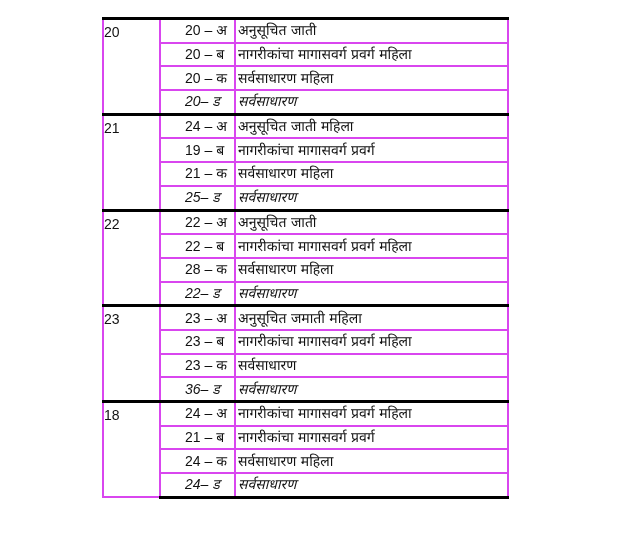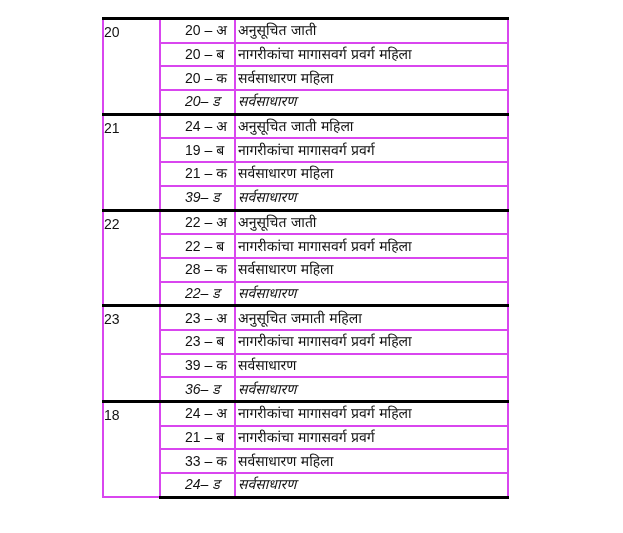--- a/index.html
+++ b/index.html
@@ -54,21 +54,21 @@
     </tr>
     <tr>
       <td class="code">19 – ब</td>
       <td class="cat">नागरीकांचा मागासवर्ग प्रवर्ग</td>
     </tr>
     <tr>
       <td class="code">21 – क</td>
       <td class="cat">सर्वसाधारण महिला</td>
     </tr>
     <tr class="group-end">
-      <td class="code">39– ड</td>
+      <td class="code">25– ड</td>
       <td class="cat">सर्वसाधारण</td>
     </tr>
 
     <tr class="group-start">
       <td class="ward" rowspan="4">22</td>
       <td class="code">22 – अ</td>
       <td class="cat">अनुसूचित  जाती</td>
     </tr>
     <tr>
       <td class="code">22 – ब</td>
@@ -86,39 +86,39 @@
     <tr class="group-start">
       <td class="ward" rowspan="4">23</td>
       <td class="code">23 – अ</td>
       <td class="cat">अनुसूचित  जमाती महिला</td>
     </tr>
     <tr>
       <td class="code">23 – ब</td>
       <td class="cat">नागरीकांचा मागासवर्ग प्रवर्ग महिला</td>
     </tr>
     <tr>
-      <td class="code">39 – क</td>
+      <td class="code">23 – क</td>
       <td class="cat">सर्वसाधारण</td>
     </tr>
     <tr class="group-end">
       <td class="code">36– ड</td>
       <td class="cat">सर्वसाधारण</td>
     </tr>
 
     <tr class="group-start">
       <td class="ward" rowspan="4">18</td>
       <td class="code">24 – अ</td>
       <td class="cat">नागरीकांचा मागासवर्ग प्रवर्ग महिला</td>
     </tr>
     <tr>
       <td class="code">21 – ब</td>
       <td class="cat">नागरीकांचा मागासवर्ग प्रवर्ग</td>
     </tr>
     <tr>
-      <td class="code">33 – क</td>
+      <td class="code">24 – क</td>
       <td class="cat">सर्वसाधारण महिला</td>
     </tr>
     <tr class="group-end">
       <td class="code">24– ड</td>
       <td class="cat">सर्वसाधारण</td>
     </tr>
   </tbody>
 </table>
 </div>
 

